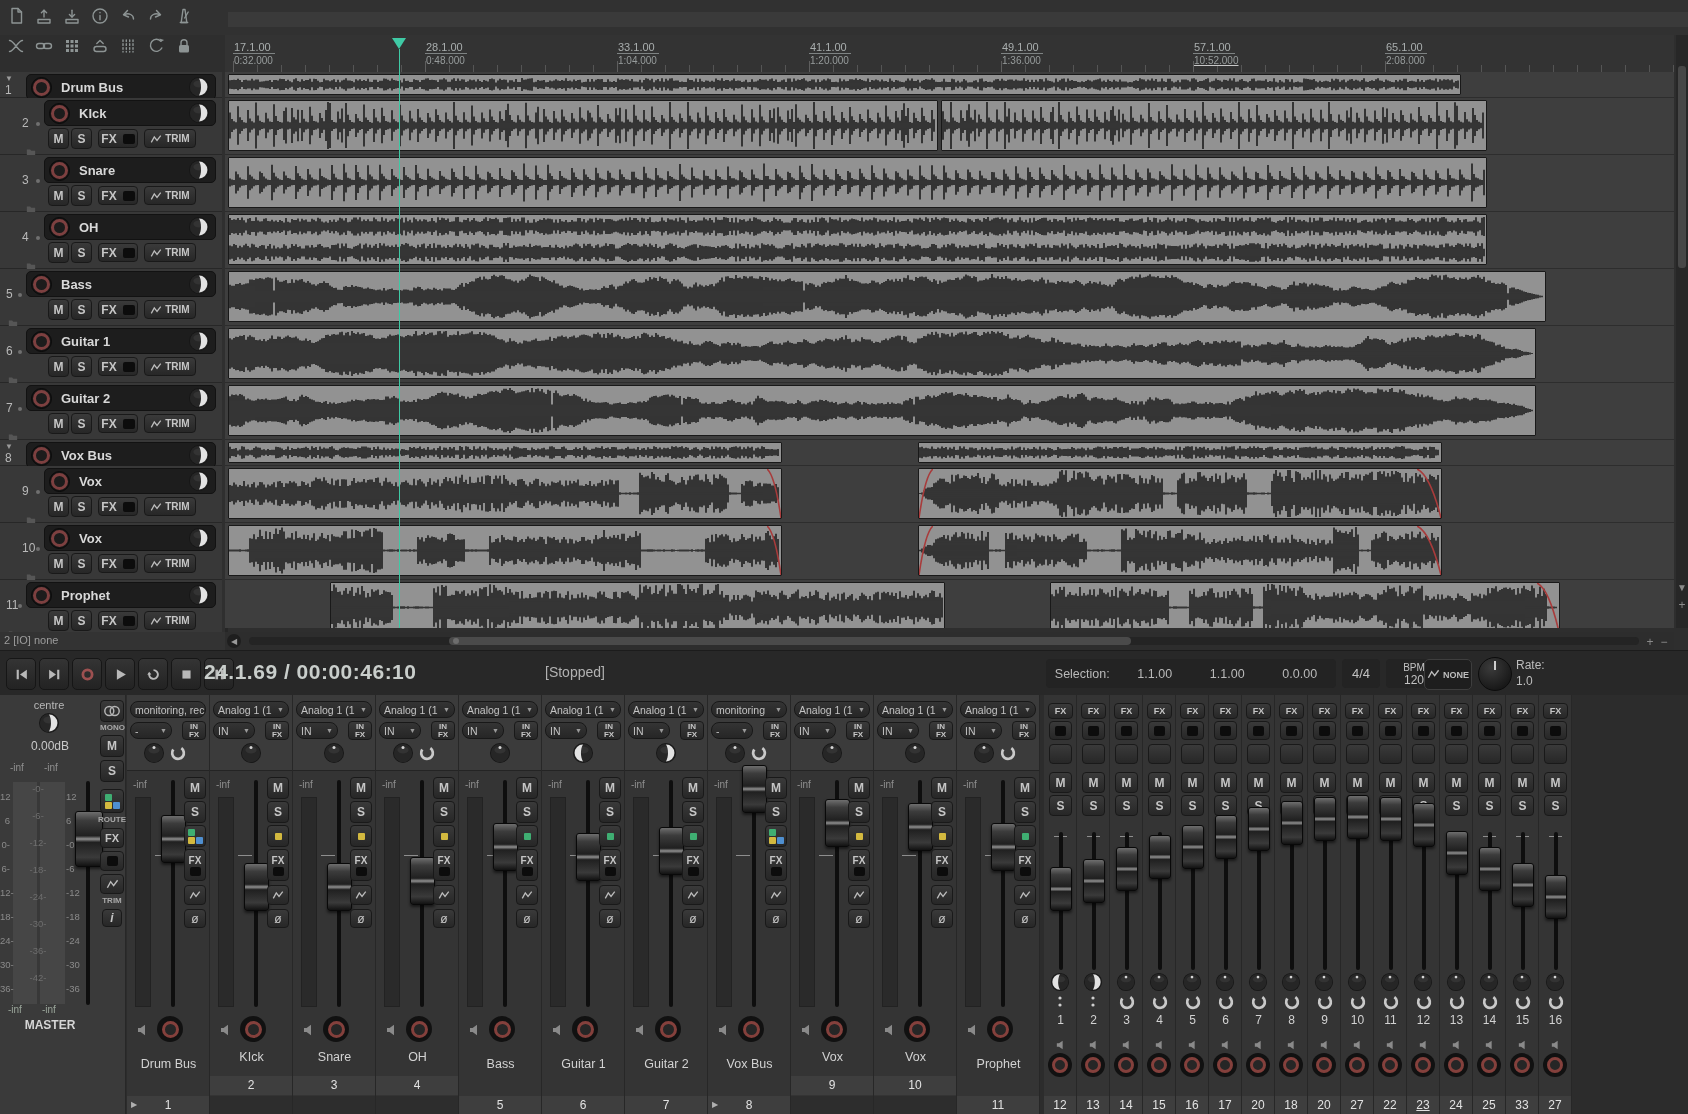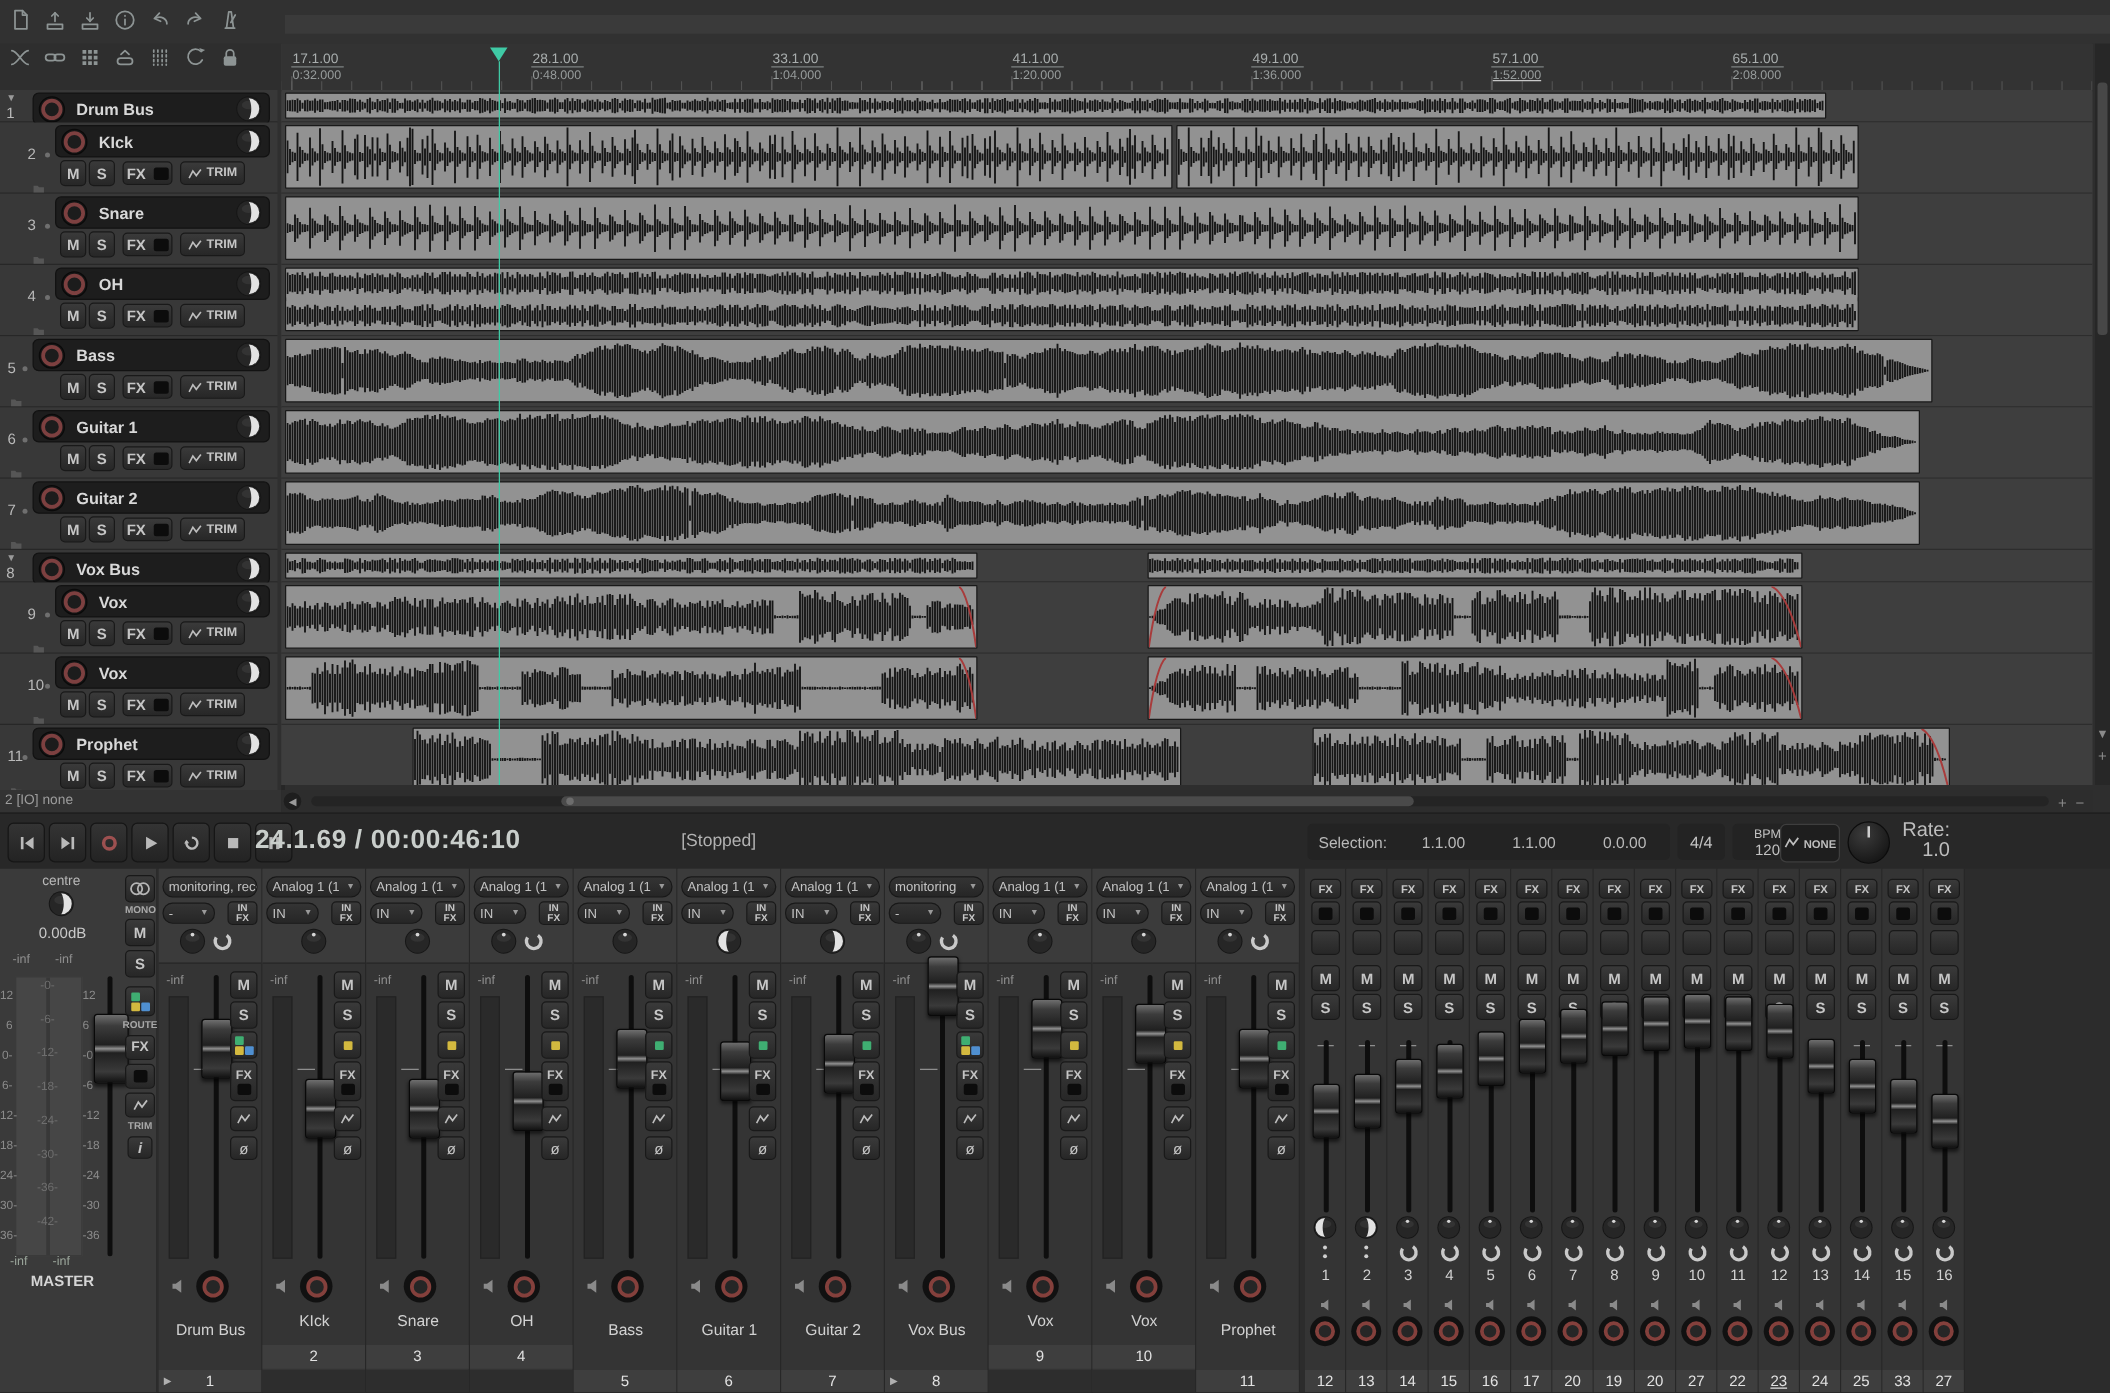--- a/index.html
+++ b/index.html
@@ -64,21 +64,21 @@
   .selbox{position:absolute;left:1046px;top:8px;width:290px;height:29px;background:#232323;border-radius:4px;
           display:flex;align-items:center;font-size:12.5px;color:#b9b9b9;}
   .selbox span{flex:1;text-align:center;}
   .tbox{position:absolute;background:#232323;border-radius:4px;color:#c2c2c2;display:flex;flex-direction:column;
         align-items:center;justify-content:center;font-size:12px;}
   .envbtn{position:absolute;left:1424px;top:8px;width:46px;height:29px;background:#1e1e1e;border:1px solid #3e3e3e;border-radius:5px;
           display:flex;align-items:center;justify-content:center;gap:3px;color:#bdbdbd;font-size:9px;font-weight:bold;}
   .rknob{position:absolute;left:1478px;top:6px;width:32px;height:32px;border-radius:50%;
          background:radial-gradient(circle at 38% 30%,#3b3b3b,#181818 75%);border:1px solid #0c0c0c;}
   .rline{position:absolute;left:15px;top:3px;width:2px;height:9px;background:#cfcfcf;}
-  .ratebox{position:absolute;left:1516px;top:6px;width:44px;text-align:right;font-size:16px;color:#bdbdbd;line-height:16px;}
+  .ratebox{position:absolute;left:1516px;top:6px;width:44px;text-align:left;font-size:12px;color:#bdbdbd;line-height:16px;}
   
   #mixer{left:0;top:695px;width:1688px;height:419px;background:#2c2c2c;}
   .strip{position:absolute;top:0;height:419px;background:#343434;border-right:1px solid #272727;box-sizing:border-box;}
   .stripTop{position:absolute;left:0;top:0;width:100%;height:75px;background:#3b3b3b;border-bottom:1px solid #242424;}
   .dd{position:absolute;background:linear-gradient(180deg,#343434,#262626);border:1px solid #181818;border-radius:8px;
       color:#c3c3c3;font-size:10.5px;display:flex;align-items:center;box-sizing:border-box;padding:0 4px;white-space:nowrap;overflow:hidden;}
   .ddarr{margin-left:auto;font-size:7px;color:#9a9a9a;padding-left:3px;}
   .infx{font-size:8px;line-height:8px;font-weight:bold;text-align:center;}
   .lvl{position:absolute;font-size:10px;color:#8f8f8f;}
   .meterbar{position:absolute;background:#2a2a2a;border:1px solid #222;box-sizing:border-box;}
@@ -526,21 +526,21 @@
         <div class="rmark" style="left: 8px;"><div class="rbar">17.1.00</div><div class="rtime">0:32.000</div></div>
         <div class="rtick" style="left: 8px;"></div>
         <div class="rmark" style="left: 200px;"><div class="rbar">28.1.00</div><div class="rtime">0:48.000</div></div>
         <div class="rtick" style="left: 200px;"></div>
         <div class="rmark" style="left: 392px;"><div class="rbar">33.1.00</div><div class="rtime">1:04.000</div></div>
         <div class="rtick" style="left: 392px;"></div>
         <div class="rmark" style="left: 584px;"><div class="rbar">41.1.00</div><div class="rtime">1:20.000</div></div>
         <div class="rtick" style="left: 584px;"></div>
         <div class="rmark" style="left: 776px;"><div class="rbar">49.1.00</div><div class="rtime">1:36.000</div></div>
         <div class="rtick" style="left: 776px;"></div>
-        <div class="rmark" style="left: 968px; text-decoration: underline;"><div class="rbar">57.1.00</div><div class="rtime">1:52.000</div></div>
+        <div class="rmark" style="left: 968px; text-decoration: underline;"><div class="rbar">57.1.00</div><div class="rtime">10:52.000</div></div>
         <div class="rtick" style="left: 968px;"></div>
         <div class="rmark" style="left: 1160px;"><div class="rbar">65.1.00</div><div class="rtime">2:08.000</div></div>
         <div class="rtick" style="left: 1160px;"></div>
       </div>
     <div id="lanes">
         <div class="lane" style="top: 0px; height: 26px;">
           <div class="item" style="left: 3px; top: 2px; width: 1233px; height: 21px;">
             <div><svg width="1231" height="19" viewBox="0 0 1231 19" xmlns="http://www.w3.org/2000/svg">
                 <path d="M1 5.2V13.8M3 5.1V13.9M5 4.8V14.2M7 4.9V14.1M9 3.8V15.2M11 5.1V13.9M13 7.1V11.9M15 5.1V13.9M17 4.8V14.2M19 5.5V13.5M21 5.4V13.6M23 3.8V15.2M25 5.6V13.4M27 4.5V14.5M29 4.5V14.5M31 6.7V12.3M33 6.6V12.4M35 6.2V12.8M37 5.7V13.3M39 5.8V13.2M41 4.9V14.1M43 6.9V12.1M45 4.9V14.1M47 4.9V14.1M49 5.6V13.4M51 3.8V15.2M53 4.0V15.0M55 4.1V14.9M57 6.1V12.9M59 4.7V14.3M61 6.3V12.7M63 7.2V11.8M65 4.2V14.8M67 3.2V15.8M69 6.1V12.9M71 6.8V12.2M73 4.2V14.8M75 5.9V13.1M77 5.0V14.0M79 4.9V14.1M81 3.8V15.2M83 6.8V12.2M85 3.8V15.2M87 3.9V15.1M89 5.8V13.2M91 7.3V11.7M93 7.1V11.9M95 3.8V15.2M97 5.3V13.7M99 5.2V13.8M101 6.3V12.7M103 5.3V13.7M105 4.3V14.7M107 7.0V12.0M109 4.7V14.3M111 7.2V11.8M113 5.5V13.5M115 4.7V14.3M117 3.2V15.8M119 5.6V13.4M121 5.4V13.6M123 5.9V13.1M125 7.2V11.8M127 4.3V14.7M129 5.6V13.4M131 4.2V14.8M133 6.1V12.9M135 5.0V14.0M137 5.9V13.1M139 3.8V15.2M141 6.7V12.3M143 6.9V12.1M145 4.7V14.3M147 4.7V14.3M149 6.9V12.1M151 5.8V13.2M153 5.8V13.2M155 3.4V15.6M157 3.8V15.2M159 4.7V14.3M161 5.7V13.3M163 3.5V15.5M165 4.9V14.1M167 5.6V13.4M169 6.1V12.9M171 5.2V13.8M173 7.4V11.6M175 3.6V15.4M177 6.1V12.9M179 5.7V13.3M181 6.9V12.1M183 7.1V11.9M185 4.2V14.8M187 5.1V13.9M189 5.2V13.8M191 7.0V12.0M193 5.0V14.0M195 4.8V14.2M197 3.6V15.4M199 3.3V15.7M201 4.9V14.1M203 4.8V14.2M205 5.0V14.0M207 5.3V13.7M209 7.0V12.0M211 4.6V14.4M213 4.6V14.4M215 3.2V15.8M217 4.4V14.6M219 6.8V12.2M221 6.8V12.2M223 4.6V14.4M225 3.3V15.7M227 5.9V13.1M229 3.5V15.5M231 5.8V13.2M233 4.2V14.8M235 4.6V14.4M237 7.1V11.9M239 6.2V12.8M241 4.6V14.4M243 5.3V13.7M245 4.7V14.3M247 6.4V12.6M249 4.3V14.7M251 6.1V12.9M253 7.0V12.0M255 5.0V14.0M257 5.8V13.2M259 6.6V12.4M261 3.9V15.1M263 3.4V15.6M265 4.2V14.8M267 7.4V11.6M269 5.6V13.4M271 3.8V15.2M273 5.0V14.0M275 4.4V14.6M277 4.7V14.3M279 7.4V11.6M281 5.3V13.7M283 5.3V13.7M285 6.7V12.3M287 4.0V15.0M289 7.1V11.9M291 7.0V12.0M293 3.1V15.9M295 4.8V14.2M297 4.4V14.6M299 3.8V15.2M301 3.5V15.5M303 3.2V15.8M305 7.2V11.8M307 6.7V12.3M309 4.9V14.1M311 5.7V13.3M313 5.6V13.4M315 5.1V13.9M317 7.2V11.8M319 7.1V11.9M321 5.4V13.6M323 6.3V12.7M325 5.6V13.4M327 4.3V14.7M329 5.6V13.4M331 6.0V13.0M333 4.9V14.1M335 5.8V13.2M337 3.2V15.8M339 6.1V12.9M341 5.5V13.5M343 6.4V12.6M345 4.5V14.5M347 6.1V12.9M349 5.0V14.0M351 4.7V14.3M353 7.4V11.6M355 6.9V12.1M357 6.7V12.3M359 3.9V15.1M361 6.8V12.2M363 3.9V15.1M365 6.6V12.4M367 4.7V14.3M369 3.9V15.1M371 4.3V14.7M373 3.9V15.1M375 7.0V12.0M377 7.0V12.0M379 4.2V14.8M381 6.5V12.5M383 6.9V12.1M385 5.9V13.1M387 7.0V12.0M389 3.6V15.4M391 4.7V14.3M393 4.3V14.7M395 4.9V14.1M397 4.2V14.8M399 4.4V14.6M401 5.8V13.2M403 4.1V14.9M405 6.4V12.6M407 6.5V12.5M409 6.8V12.2M411 4.7V14.3M413 7.4V11.6M415 5.0V14.0M417 3.3V15.7M419 3.7V15.3M421 5.2V13.8M423 3.7V15.3M425 7.2V11.8M427 5.2V13.8M429 4.1V14.9M431 6.3V12.7M433 3.2V15.8M435 6.8V12.2M437 3.7V15.3M439 5.4V13.6M441 3.4V15.6M443 3.2V15.8M445 5.7V13.3M447 5.4V13.6M449 5.5V13.5M451 7.0V12.0M453 6.6V12.4M455 7.0V12.0M457 7.0V12.0M459 3.4V15.6M461 5.1V13.9M463 5.0V14.0M465 6.4V12.6M467 3.4V15.6M469 7.1V11.9M471 3.8V15.2M473 6.2V12.8M475 7.1V11.9M477 5.5V13.5M479 5.8V13.2M481 6.8V12.2M483 5.8V13.2M485 6.8V12.2M487 3.6V15.4M489 4.9V14.1M491 5.4V13.6M493 3.2V15.8M495 5.9V13.1M497 5.0V14.0M499 5.1V13.9M501 6.3V12.7M503 5.3V13.7M505 3.4V15.6M507 6.1V12.9M509 5.4V13.6M511 5.7V13.3M513 6.9V12.1M515 6.4V12.6M517 4.7V14.3M519 7.3V11.7M521 7.0V12.0M523 4.2V14.8M525 6.7V12.3M527 6.5V12.5M529 5.6V13.4M531 4.1V14.9M533 4.8V14.2M535 4.8V14.2M537 4.5V14.5M539 5.8V13.2M541 4.2V14.8M543 3.5V15.5M545 6.0V13.0M547 4.4V14.6M549 7.0V12.0M551 6.8V12.2M553 5.2V13.8M555 4.5V14.5M557 7.0V12.0M559 3.5V15.5M561 3.5V15.5M563 6.8V12.2M565 3.6V15.4M567 5.8V13.2M569 4.4V14.6M571 5.0V14.0M573 4.1V14.9M575 3.3V15.7M577 5.5V13.5M579 6.4V12.6M581 6.0V13.0M583 4.4V14.6M585 4.4V14.6M587 7.2V11.8M589 4.3V14.7M591 6.9V12.1M593 5.6V13.4M595 4.2V14.8M597 5.6V13.4M599 3.4V15.6M601 4.2V14.8M603 6.9V12.1M605 7.0V12.0M607 6.7V12.3M609 7.3V11.7M611 3.4V15.6M613 6.3V12.7M615 4.6V14.4M617 6.2V12.8M619 6.0V13.0M621 4.3V14.7M623 4.2V14.8M625 4.8V14.2M627 3.2V15.8M629 5.0V14.0M631 4.0V15.0M633 5.1V13.9M635 5.7V13.3M637 6.2V12.8M639 3.6V15.4M641 7.0V12.0M643 5.1V13.9M645 5.5V13.5M647 4.5V14.5M649 5.2V13.8M651 6.6V12.4M653 4.5V14.5M655 6.2V12.8M657 6.1V12.9M659 7.0V12.0M661 3.6V15.4M663 5.7V13.3M665 7.0V12.0M667 5.0V14.0M669 5.5V13.5M671 6.6V12.4M673 7.1V11.9M675 7.2V11.8M677 5.7V13.3M679 3.5V15.5M681 5.6V13.4M683 3.5V15.5M685 5.9V13.1M687 5.9V13.1M689 4.8V14.2M691 7.4V11.6M693 5.8V13.2M695 5.0V14.0M697 4.0V15.0M699 4.4V14.6M701 4.7V14.3M703 3.3V15.7M705 4.7V14.3M707 6.7V12.3M709 7.0V12.0M711 6.9V12.1M713 6.5V12.5M715 3.8V15.2M717 6.7V12.3M719 6.9V12.1M721 7.1V11.9M723 3.8V15.2M725 4.2V14.8M727 7.3V11.7M729 5.8V13.2M731 7.4V11.6M733 6.4V12.6M735 4.0V15.0M737 5.4V13.6M739 7.4V11.6M741 7.2V11.8M743 7.3V11.7M745 5.8V13.2M747 5.3V13.7M749 7.3V11.7M751 3.7V15.3M753 3.5V15.5M755 6.4V12.6M757 5.9V13.1M759 6.9V12.1M761 6.7V12.3M763 7.3V11.7M765 5.6V13.4M767 4.2V14.8M769 4.1V14.9M771 5.7V13.3M773 3.7V15.3M775 5.4V13.6M777 6.1V12.9M779 4.8V14.2M781 4.6V14.4M783 4.6V14.4M785 5.7V13.3M787 4.4V14.6M789 5.4V13.6M791 5.7V13.3M793 5.6V13.4M795 3.3V15.7M797 6.1V12.9M799 4.7V14.3M801 7.1V11.9M803 4.7V14.3M805 6.9V12.1M807 4.7V14.3M809 6.5V12.5M811 4.0V15.0M813 4.3V14.7M815 6.6V12.4M817 3.3V15.7M819 5.6V13.4M821 5.9V13.1M823 6.5V12.5M825 7.4V11.6M827 3.6V15.4M829 6.8V12.2M831 5.2V13.8M833 3.7V15.3M835 3.6V15.4M837 6.8V12.2M839 3.5V15.5M841 5.7V13.3M843 5.0V14.0M845 5.9V13.1M847 5.9V13.1M849 7.0V12.0M851 7.3V11.7M853 6.3V12.7M855 7.1V11.9M857 6.1V12.9M859 4.8V14.2M861 5.4V13.6M863 6.4V12.6M865 5.2V13.8M867 4.7V14.3M869 4.2V14.8M871 3.4V15.6M873 6.6V12.4M875 5.5V13.5M877 6.9V12.1M879 4.4V14.6M881 6.1V12.9M883 6.7V12.3M885 4.7V14.3M887 6.3V12.7M889 6.7V12.3M891 4.6V14.4M893 6.6V12.4M895 6.4V12.6M897 6.4V12.6M899 7.4V11.6M901 7.0V12.0M903 7.2V11.8M905 6.0V13.0M907 5.2V13.8M909 6.0V13.0M911 3.3V15.7M913 4.3V14.7M915 4.4V14.6M917 6.2V12.8M919 4.5V14.5M921 5.6V13.4M923 3.6V15.4M925 5.7V13.3M927 4.1V14.9M929 6.7V12.3M931 6.4V12.6M933 3.4V15.6M935 6.2V12.8M937 7.1V11.9M939 3.7V15.3M941 3.7V15.3M943 6.3V12.7M945 7.4V11.6M947 6.8V12.2M949 5.3V13.7M951 7.2V11.8M953 4.5V14.5M955 4.4V14.6M957 4.5V14.5M959 5.2V13.8M961 6.5V12.5M963 3.4V15.6M965 3.3V15.7M967 4.6V14.4M969 6.9V12.1M971 6.0V13.0M973 6.1V12.9M975 5.2V13.8M977 4.0V15.0M979 3.3V15.7M981 7.2V11.8M983 6.2V12.8M985 5.7V13.3M987 3.4V15.6M989 4.9V14.1M991 5.4V13.6M993 6.8V12.2M995 4.7V14.3M997 5.0V14.0M999 5.7V13.3M1001 3.6V15.4M1003 5.4V13.6M1005 3.3V15.7M1007 6.8V12.2M1009 6.4V12.6M1011 4.8V14.2M1013 4.0V15.0M1015 6.0V13.0M1017 6.2V12.8M1019 7.2V11.8M1021 6.0V13.0M1023 3.8V15.2M1025 3.6V15.4M1027 6.2V12.8M1029 5.5V13.5M1031 5.5V13.5M1033 5.7V13.3M1035 5.7V13.3M1037 4.3V14.7M1039 7.0V12.0M1041 6.0V13.0M1043 6.4V12.6M1045 3.3V15.7M1047 6.7V12.3M1049 7.4V11.6M1051 4.9V14.1M1053 6.4V12.6M1055 7.4V11.6M1057 3.9V15.1M1059 4.4V14.6M1061 6.8V12.2M1063 4.2V14.8M1065 7.4V11.6M1067 7.1V11.9M1069 6.6V12.4M1071 7.2V11.8M1073 7.4V11.6M1075 3.4V15.6M1077 3.7V15.3M1079 4.1V14.9M1081 4.6V14.4M1083 4.8V14.2M1085 4.1V14.9M1087 6.3V12.7M1089 7.2V11.8M1091 5.8V13.2M1093 6.9V12.1M1095 6.2V12.8M1097 5.7V13.3M1099 6.2V12.8M1101 6.9V12.1M1103 3.7V15.3M1105 5.4V13.6M1107 3.7V15.3M1109 4.3V14.7M1111 6.8V12.2M1113 5.2V13.8M1115 4.6V14.4M1117 7.3V11.7M1119 5.7V13.3M1121 4.4V14.6M1123 3.9V15.1M1125 5.8V13.2M1127 4.7V14.3M1129 5.5V13.5M1131 6.5V12.5M1133 5.0V14.0M1135 3.2V15.8M1137 6.5V12.5M1139 7.1V11.9M1141 6.0V13.0M1143 5.3V13.7M1145 6.1V12.9M1147 4.2V14.8M1149 3.3V15.7M1151 5.6V13.4M1153 5.8V13.2M1155 6.9V12.1M1157 4.4V14.6M1159 5.5V13.5M1161 6.3V12.7M1163 6.9V12.1M1165 7.3V11.7M1167 5.0V14.0M1169 6.6V12.4M1171 4.8V14.2M1173 5.8V13.2M1175 3.8V15.2M1177 3.8V15.2M1179 6.9V12.1M1181 5.9V13.1M1183 5.7V13.3M1185 6.2V12.8M1187 6.8V12.2M1189 3.9V15.1M1191 6.5V12.5M1193 5.0V14.0M1195 7.0V12.0M1197 5.2V13.8M1199 4.8V14.2M1201 4.3V14.7M1203 5.3V13.7M1205 5.4V13.6M1207 3.4V15.6M1209 6.8V12.2M1211 4.3V14.7M1213 5.6V13.4M1215 4.2V14.8M1217 4.8V14.2M1219 4.2V14.8M1221 5.2V13.8M1223 4.5V14.5M1225 7.4V11.6M1227 6.1V12.9M1229 5.6V13.4" stroke="#161616" stroke-width="1.5" fill="none"></path>
               </svg></div>
@@ -1673,21 +1673,21 @@
               <circle cx="8" cy="8" r="5.2" fill="none" stroke="currentColor" stroke-width="2.4" stroke-dasharray="24 9" transform="rotate(-55 8 8)"></circle>
             </svg></div>
           <div class="sname" style="left: 0px; top: 318px; width: 33px; font-size: 12px;">8</div>
           <div class="spk" style="left: 12px; top: 341px;"><svg width="10" height="10" viewBox="0 0 12 12">
               <path d="M1 4h2.6L8 .8v10.4L3.6 8H1z" fill="#8a8a8a"></path>
             </svg></div>
           <div class="mrec" style="left: 4px; top: 358px; width: 24px; height: 24px;">
             <div class="mrecint" style="width: 10px; height: 10px;"></div>
           </div>
           <div class="numband" style="left: 0px; top: 401px; width: 32px; height: 18px; line-height: 18px;">
-            <div>19</div>
+            <div>18</div>
           </div>
         </div>
         <div class="strip" style="left: 1308px; width: 33px;">
           <div class="btn" style="left: 4px; top: 8px; width: 25px; height: 16px; font-size: 9px;">FX</div>
           <div class="btn" style="left: 5px; top: 26px; width: 23px; height: 19px;">
             <div style="width: 11px; height: 10px; background: rgb(12, 12, 12); border-radius: 2px;"></div>
           </div>
           <div class="btn" style="left: 5px; top: 49px; width: 23px; height: 20px;"></div>
           <div class="btn" style="left: 5px; top: 77px; width: 23px; height: 21px;">M</div>
           <div class="btn" style="left: 5px; top: 100px; width: 23px; height: 21px;">S</div>

